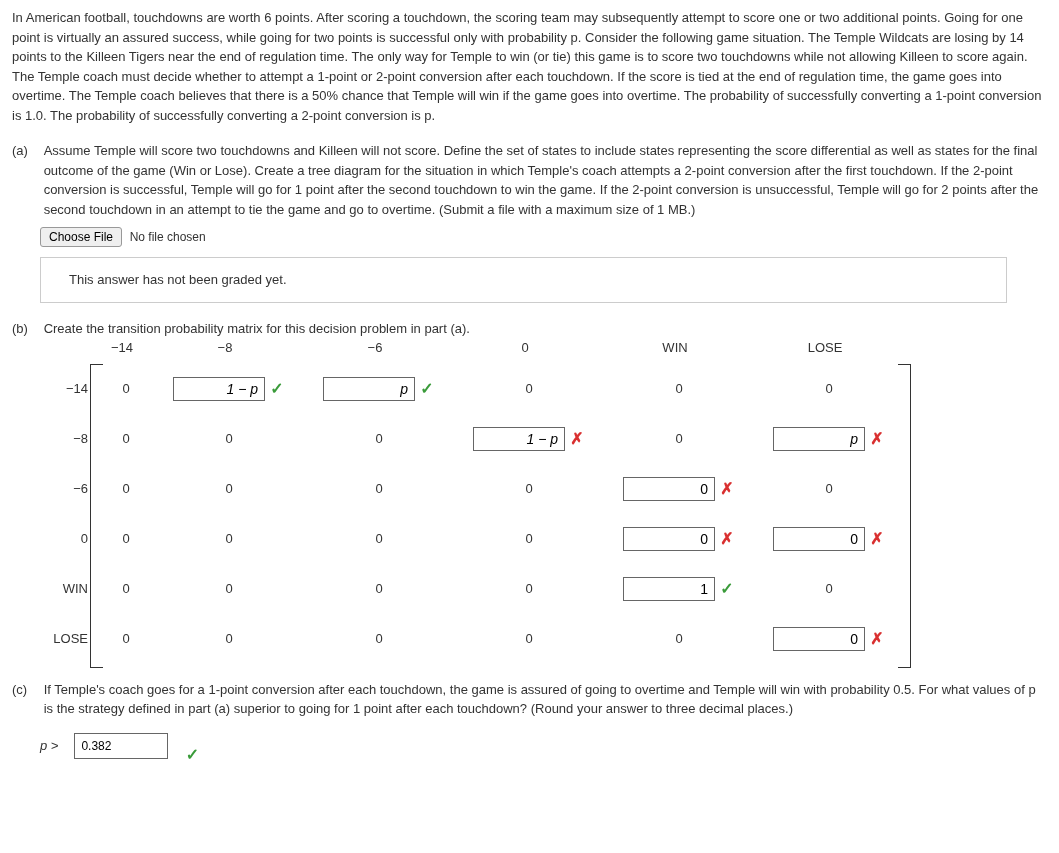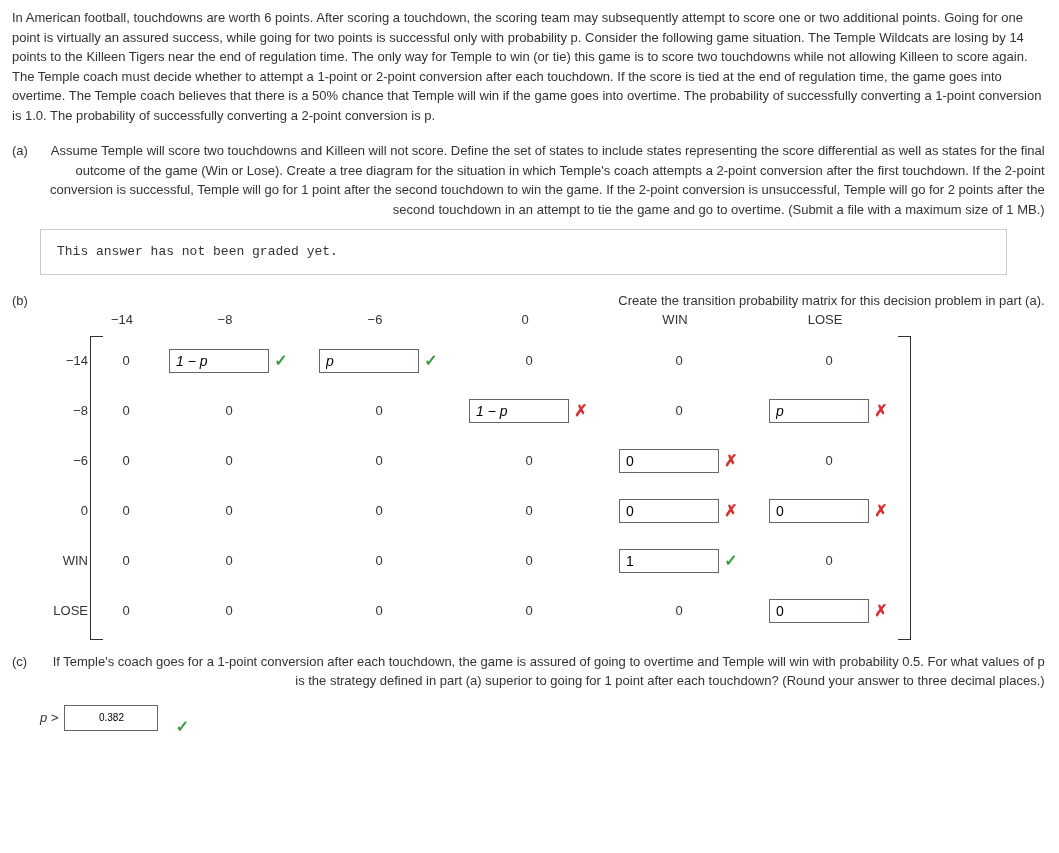--- a/index.html
+++ b/index.html
@@ -18,21 +18,20 @@
     }
     .part-label {
       display: inline-block;
       width: 28px;
       vertical-align: top;
     }
     .part-content {
       display: inline-block;
       width: calc(100% - 34px);
       vertical-align: top;
-      text-align: right;
     }
     .part-inner {
       margin-left: 28px;
       margin-top: 6px;
     }
     .file-chooser {
       margin: 8px 0;
     }
     .file-chooser button {
       font-size: 12px;
@@ -41,26 +40,25 @@
       border: 1px solid #999;
       border-radius: 3px;
       cursor: pointer;
     }
     .file-chooser span {
       margin-left: 4px;
       font-size: 12px;
     }
     .grade-box {
       border: 1px solid #ccc;
-      padding: 12px 16px;
+      padding: 12px 28px;
       margin: 10px 0;
       font-size: 13px;
       width: 96%;
       box-sizing: border-box;
-      font-family: Liberation Mono, monospace;
     }
     .matrix-area {
       position: relative;
       padding-left: 28px;
       width: 880px;
     }
     .matrix-header {
       display: flex;
       margin-left: 54px;
       margin-bottom: 6px;
@@ -98,25 +96,25 @@
     }
     .c0 { width: 56px; }
     .c1 { width: 150px; }
     .c2 { width: 150px; }
     .c3 { width: 150px; }
     .c4 { width: 150px; }
     .c5 { width: 150px; }
     .inp {
       border: 1px solid #666;
       height: 24px;
-      width: 100px;
+      width: 92px;
       padding: 0 6px;
       font-size: 14px;
       font-family: Arial;
-      text-align: left;
+      text-align: right;
       box-sizing: border-box;
     }
     .mark {
       width: 16px;
       height: 16px;
       display: inline-flex;
       align-items: center;
       justify-content: center;
       font-size: 16px;
       font-weight: bold;
@@ -152,38 +150,41 @@
       margin-top: 10px;
       margin-left: 28px;
       display: flex;
       align-items: center;
     }
     .p-answer .inp-ans {
       border: 1px solid #666;
       height: 24px;
       width: 80px;
       padding: 0 6px;
-      font-size: 10px;
-      margin-left: 6px;
-      text-align: center;
+      font-size: 12px;
+      margin-left: 16px;
     }
     .p-answer .mark {
       margin-left: 16px;
       margin-top: 18px;
     }
   </style>
 </head>
 <body>
 
 <div class="intro">In American football, touchdowns are worth 6 points. After scoring a touchdown, the scoring team may subsequently attempt to score one or two additional points. Going for one point is virtually an assured success, while going for two points is successful only with probability p. Consider the following game situation. The Temple Wildcats are losing by 14 points to the Killeen Tigers near the end of regulation time. The only way for Temple to win (or tie) this game is to score two touchdowns while not allowing Killeen to score again. The Temple coach must decide whether to attempt a 1-point or 2-point conversion after each touchdown. If the score is tied at the end of regulation time, the game goes into overtime. The Temple coach believes that there is a 50% chance that Temple will win if the game goes into overtime. The probability of successfully converting a 1-point conversion is 1.0. The probability of successfully converting a 2-point conversion is p.</div>
 
 <div class="part">
   <span class="part-label">(a)</span>
   <span class="part-content">Assume Temple will score two touchdowns and Killeen will not score. Define the set of states to include states representing the score differential as well as states for the final outcome of the game (Win or Lose). Create a tree diagram for the situation in which Temple's coach attempts a 2-point conversion after the first touchdown. If the 2-point conversion is successful, Temple will go for 1 point after the second touchdown to win the game. If the 2-point conversion is unsuccessful, Temple will go for 2 points after the second touchdown in an attempt to tie the game and go to overtime. (Submit a file with a maximum size of 1 MB.)</span>
   <div class="part-inner">
+    <div class="file-chooser">
+      <button>Choose File</button>
+      <span>No file chosen</span>
+    </div>
     <div class="grade-box">This answer has not been graded yet.</div>
   </div>
 </div>
 
 <div class="part">
   <span class="part-label">(b)</span>
   <span class="part-content">Create the transition probability matrix for this decision problem in part (a).</span>
 
   <div class="matrix-area">
     <div class="matrix-header">

